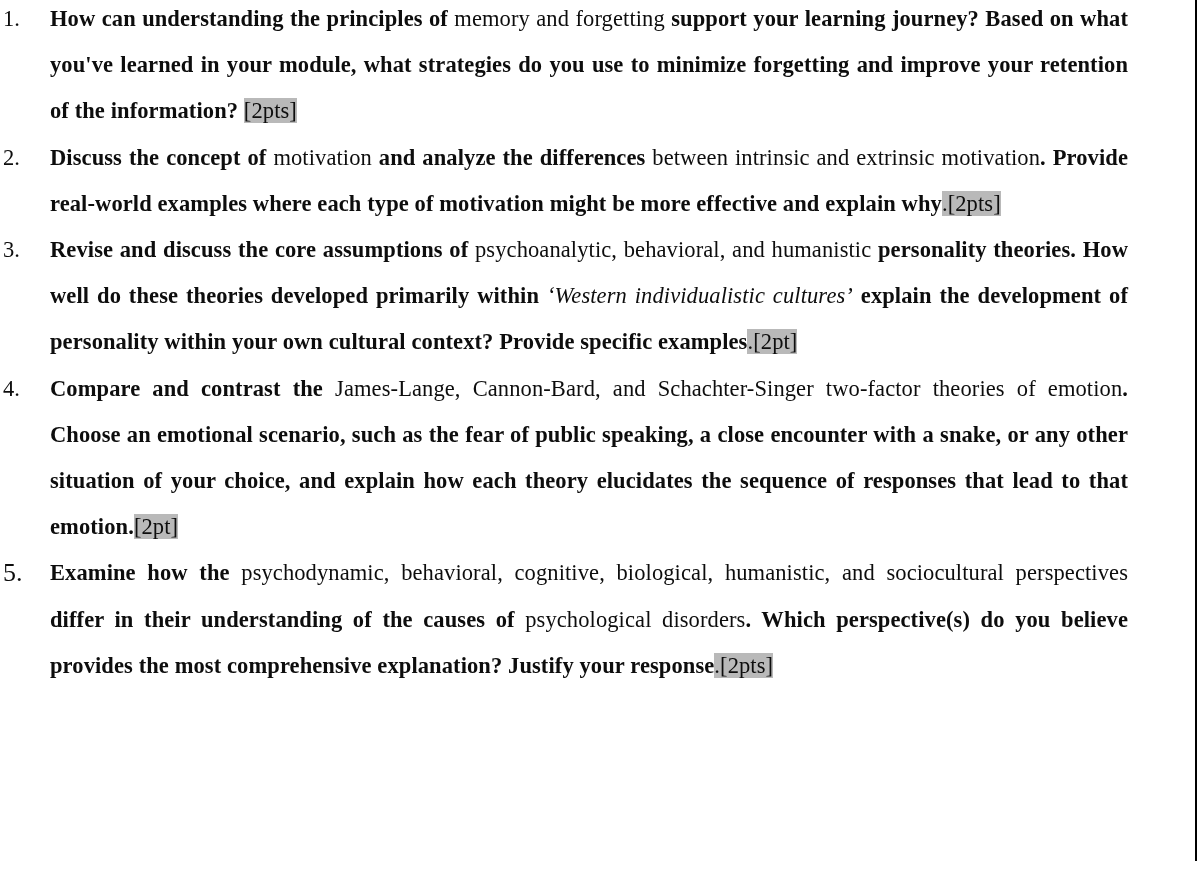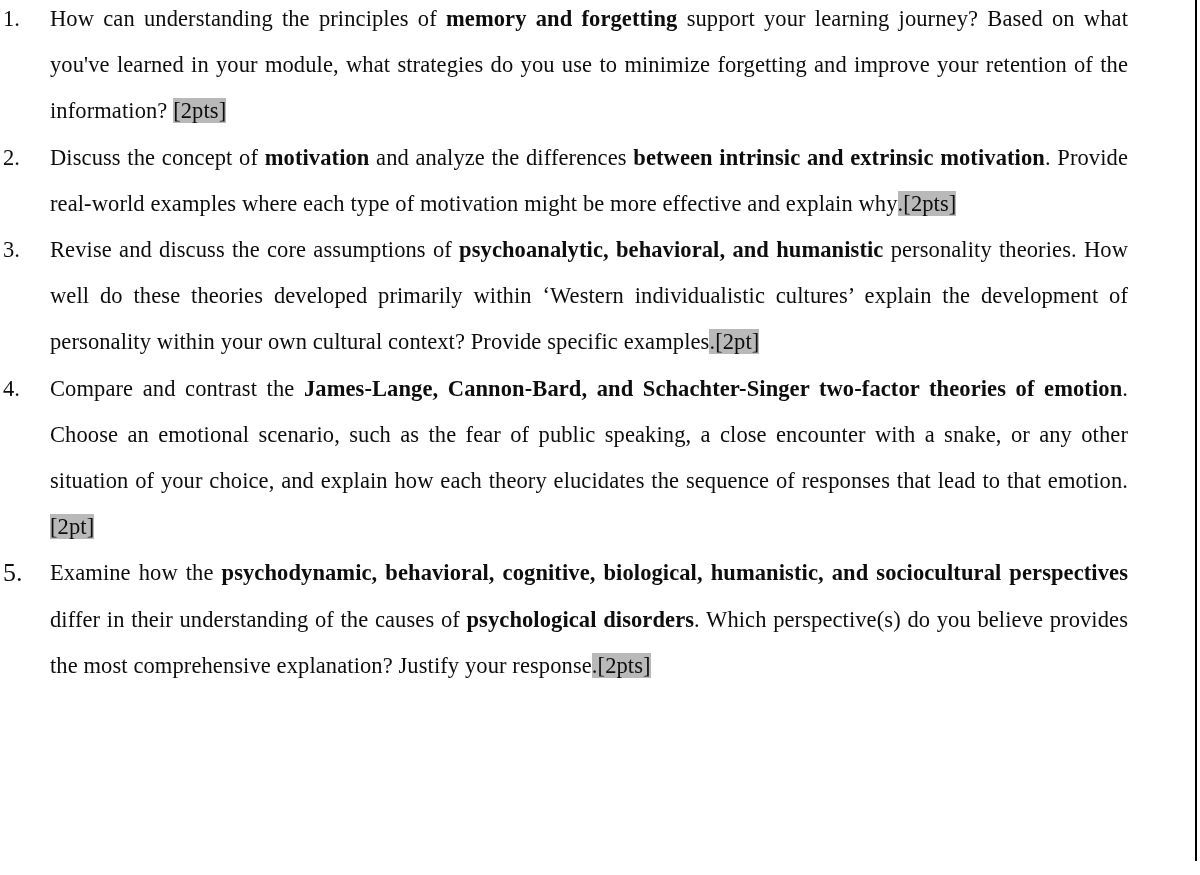--- a/index.html
+++ b/index.html
@@ -46,23 +46,23 @@
     flex-shrink: 0;
   }
   
   .question:nth-child(5) .qnum {
     font-size: 26px;
   }
   .qtext {
     flex: 1;
     text-align: justify;
   }
-  .seg-regular { font-weight: normal; }
-  .seg-bold { font-weight: bold; }
-  .seg-italic { }
+  .seg-regular { font-weight: bold; }
+  .seg-bold { font-weight: normal; }
+  .seg-italic { font-style: italic; }
   .seg-highlight {
     background: var(--hl, #b9b9b9);
     font-family: Liberation Serif, serif;
   }
 </style>
 </head>
 <body style="--hl: #b9b9b9; background: rgb(255, 255, 255); color: rgb(13, 13, 13);">
 
 <div class="page">
   <div class="content">

